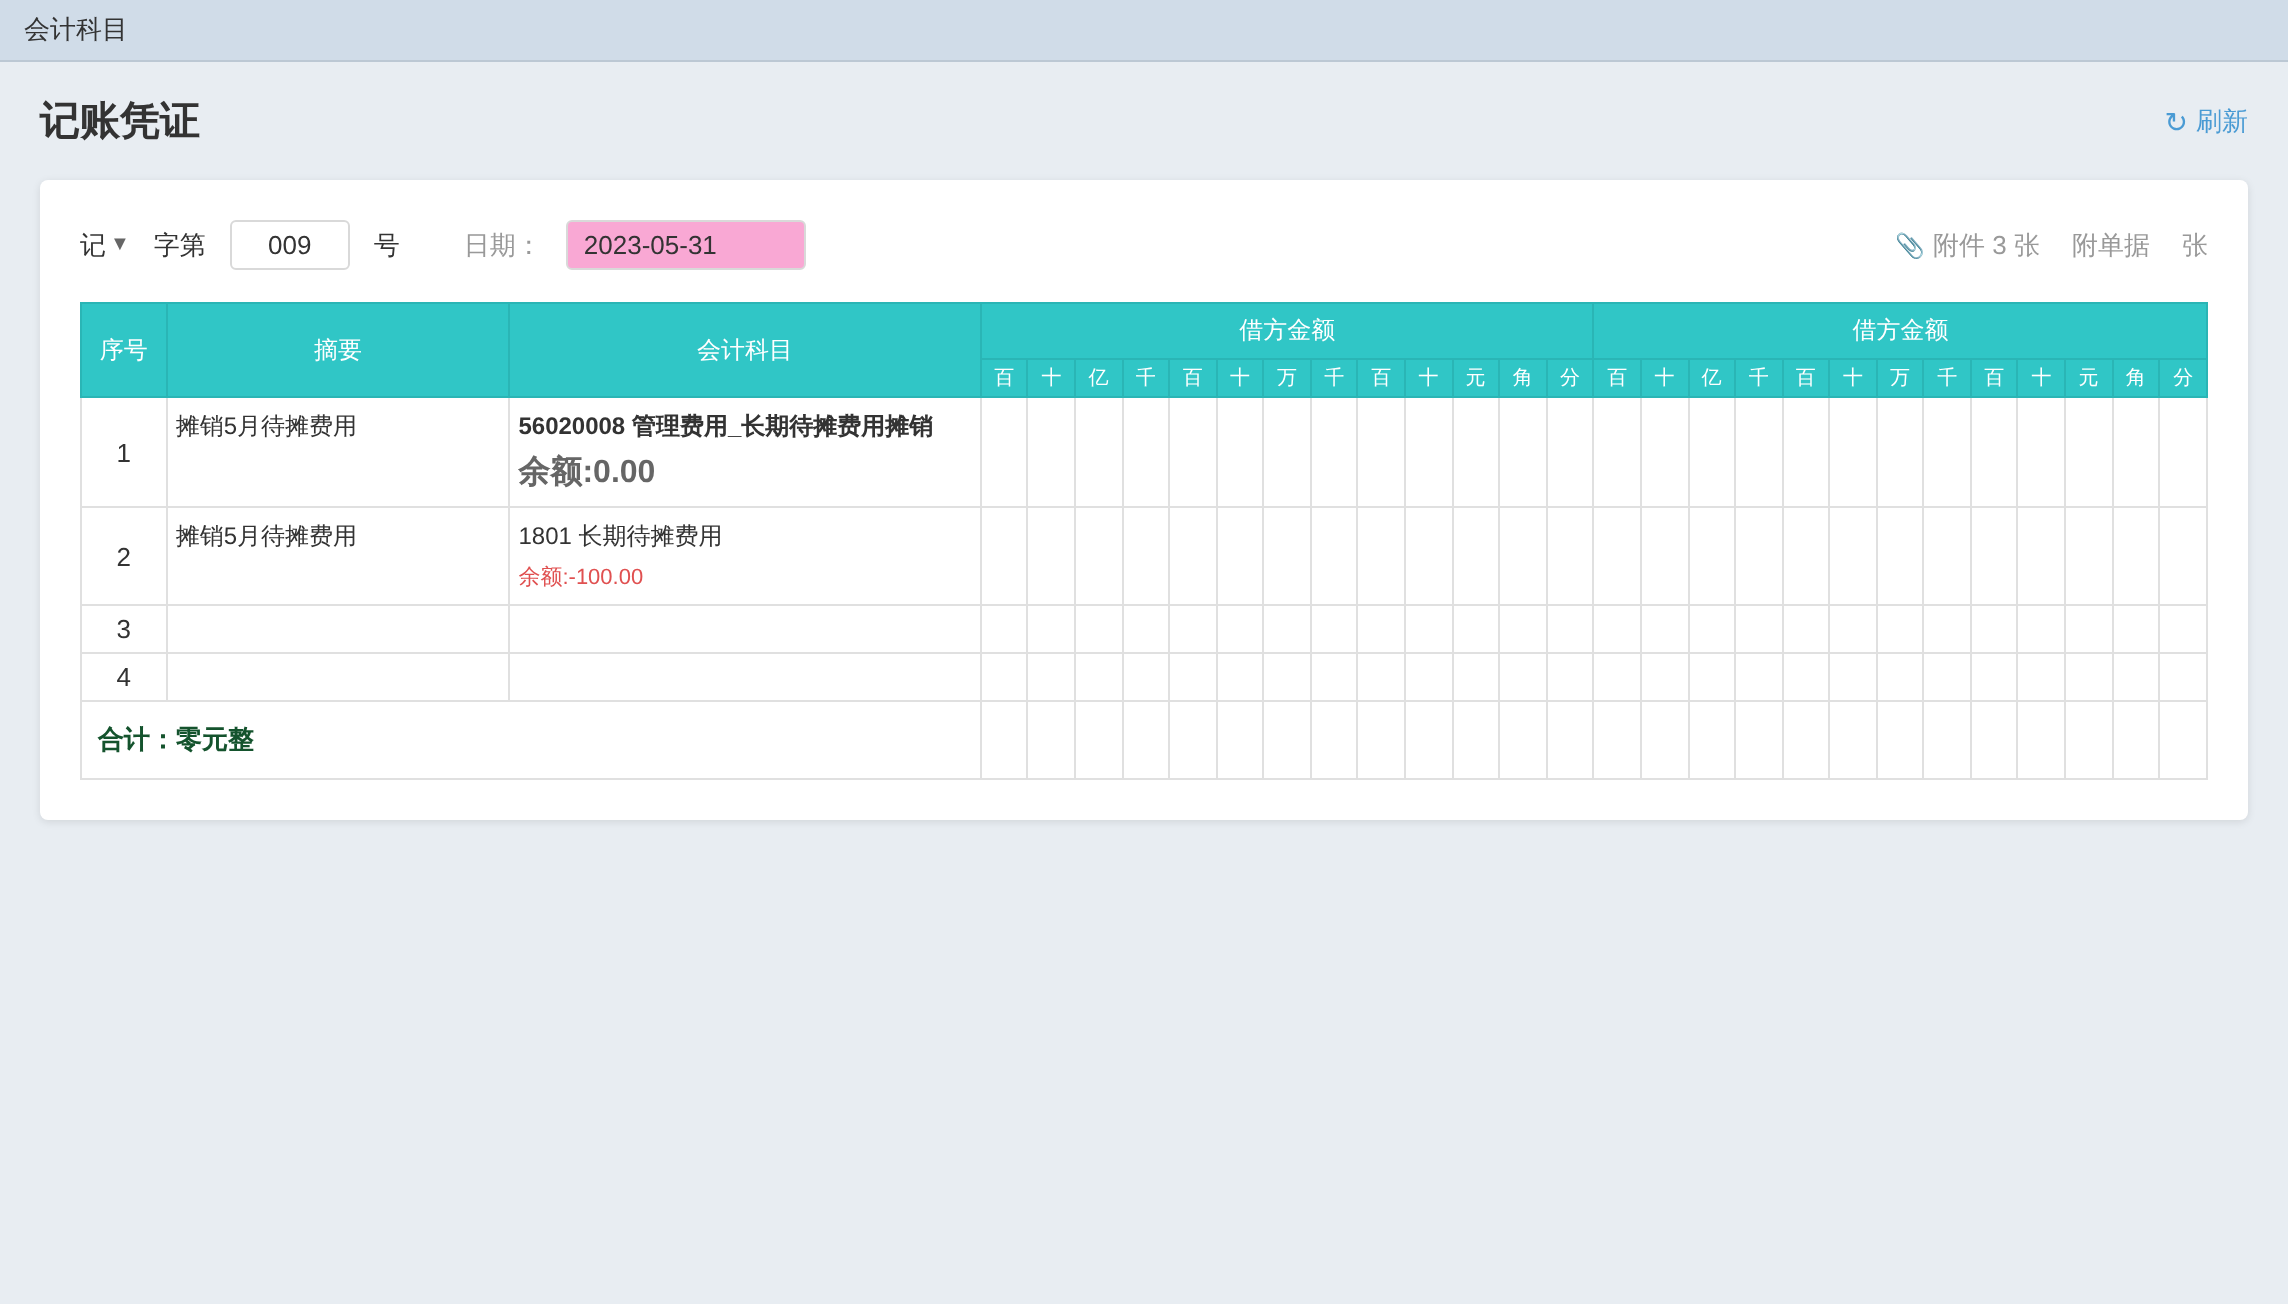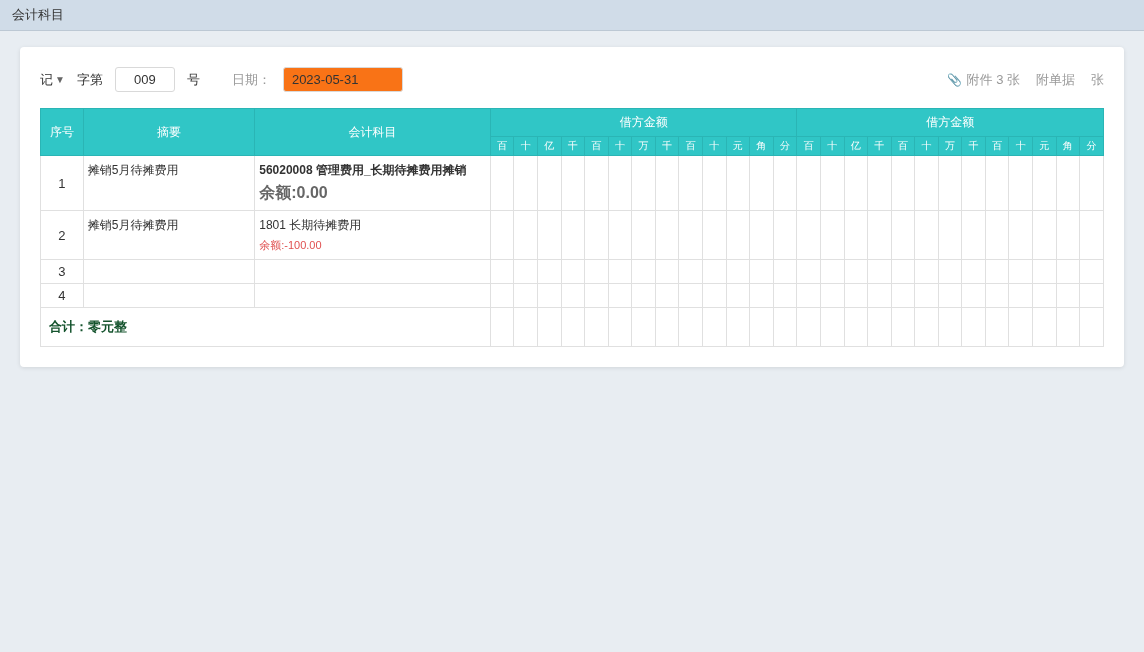--- a/index.html
+++ b/index.html
@@ -90,21 +90,21 @@
       color: #999;
       margin-left: 20px;
     }
     .date-input {
       border: 1px solid #d9d9d9;
       border-radius: 3px;
       padding: 4px 8px;
       font-size: 13px;
       width: 120px;
       color: #333;
-      background: #f97316;
+      background: #f9a8d4;
     }
     .attachment-area {
       margin-left: auto;
       display: flex;
       align-items: center;
       gap: 16px;
     }
     .attachment-link {
       color: #999;
       font-size: 13px;
@@ -192,20 +192,27 @@
     }
   </style>
 </head>
 <body>
 
 <div class="title-bar">
   <span>会计科目</span>
 </div>
 
 <div class="main-content">
+  <div class="page-header">
+    <span class="page-title">记账凭证</span>
+    <button class="refresh-btn">
+      <span style="font-size:14px;">↻</span>
+      <span>刷新</span>
+    </button>
+  </div>
 
   <div class="card">
 
     <div class="form-row">
       <div class="type-select">
         <span class="type-text">记</span>
         <span class="dropdown-arrow">▼</span>
       </div>
       <span class="zi-label">字第</span>
       <input class="number-input" type="text" value="009" style="">

